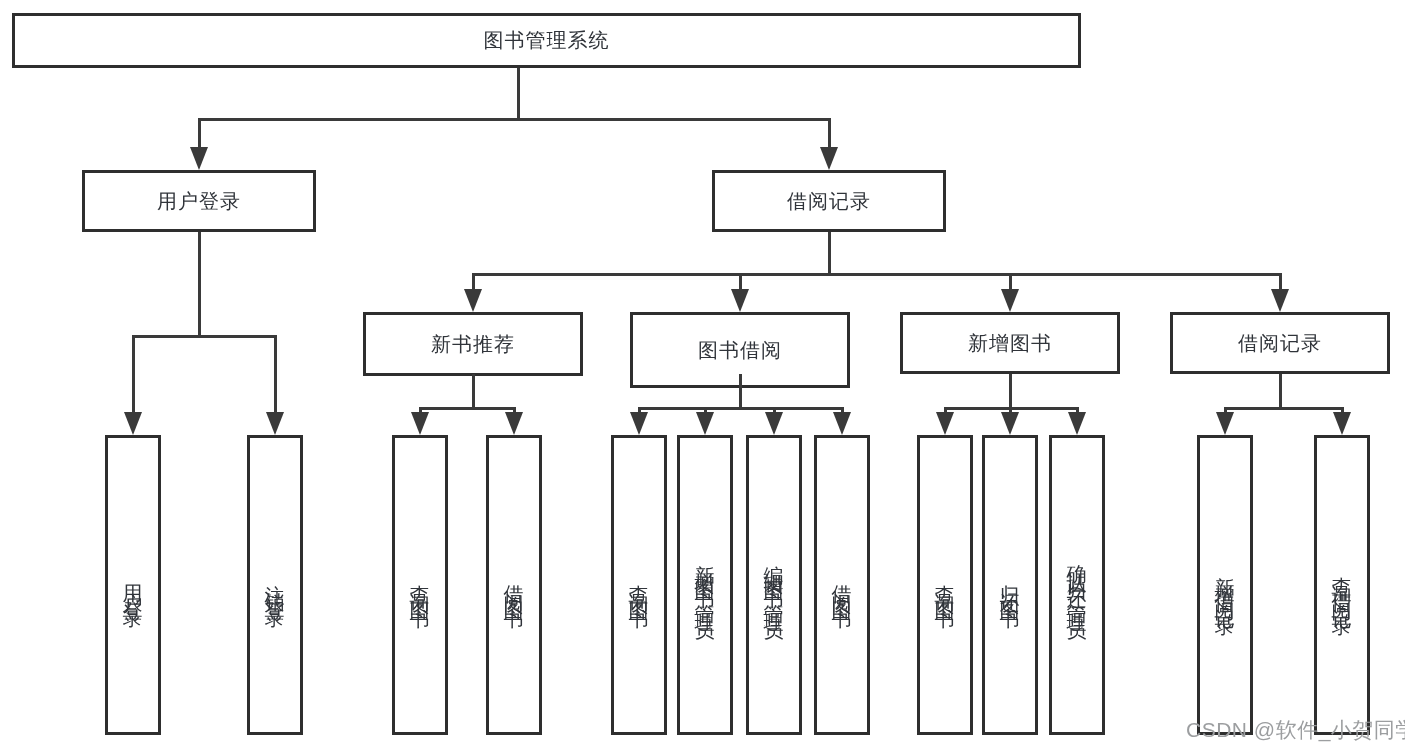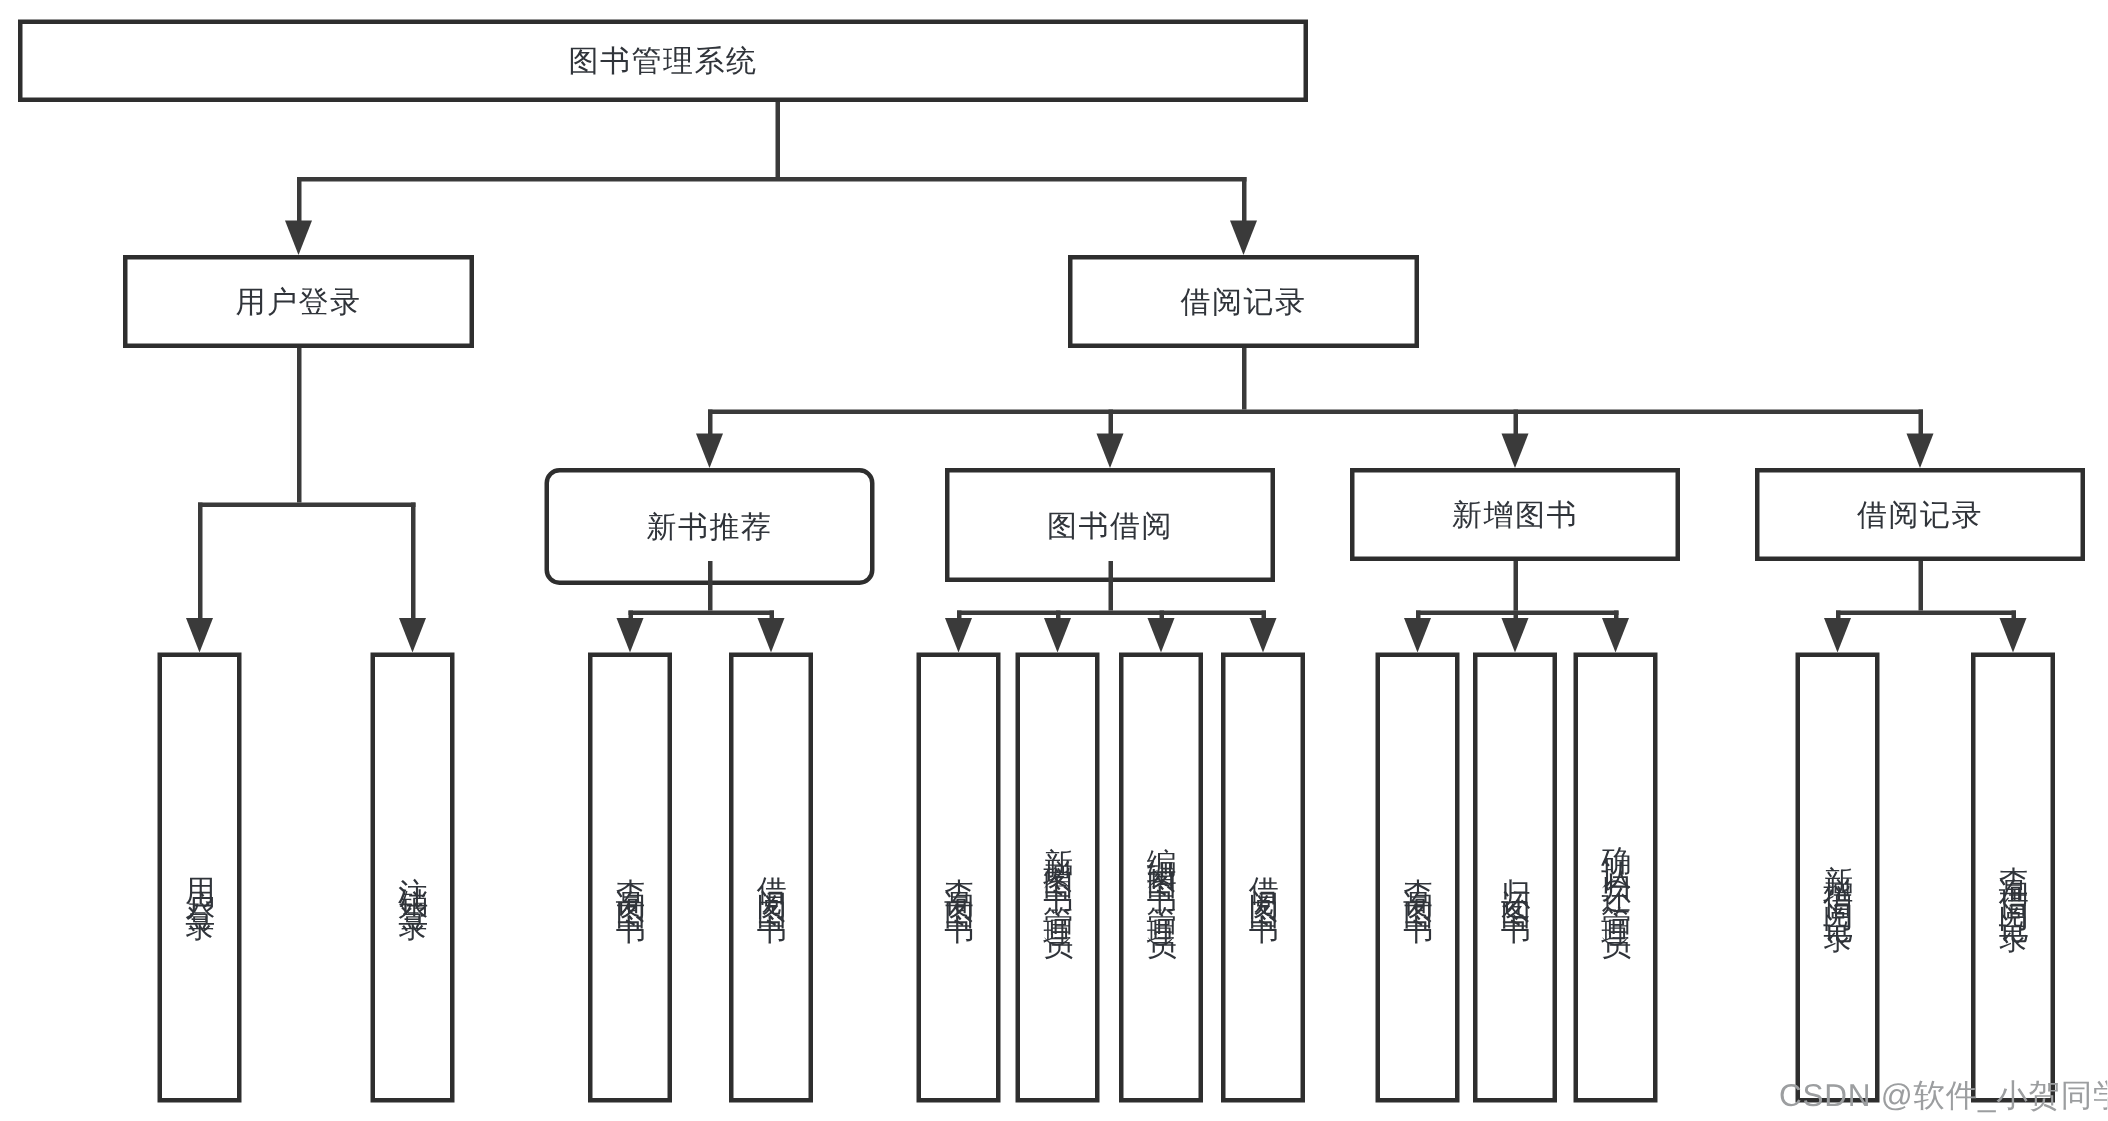--- a/index.html
+++ b/index.html
@@ -60,21 +60,21 @@
     color:#9c9ea0;
     letter-spacing:0.5px;
     white-space:nowrap;
   }
 </style>
 </head>
 <body>
 
 <div id="canvas">
 
-  <div class="node" style="left:12px;top:13px;width:860px;height:55px;">
+  <div class="node" style="left:12px;top:13px;width:1069px;height:55px;">
     <span>图书管理系统</span>
   </div>
 
   <div class="vline" style="left:517px;top:68px;height:50px;"></div>
   <div class="hline" style="left:198px;top:118px;width:633px;"></div>
   <div class="vline" style="left:198px;top:118px;height:32px;"></div>
   <div class="arrow" style="left:190px;top:147px;"></div>
   <div class="vline" style="left:828px;top:118px;height:32px;"></div>
   <div class="arrow" style="left:820px;top:147px;"></div>
 
@@ -96,21 +96,21 @@
   <div class="hline" style="left:472px;top:273px;width:810px;"></div>
   <div class="vline" style="left:472px;top:273px;height:19px;"></div>
   <div class="arrow" style="left:464px;top:289px;"></div>
   <div class="vline" style="left:739px;top:273px;height:19px;"></div>
   <div class="arrow" style="left:731px;top:289px;"></div>
   <div class="vline" style="left:1009px;top:273px;height:19px;"></div>
   <div class="arrow" style="left:1001px;top:289px;"></div>
   <div class="vline" style="left:1279px;top:273px;height:19px;"></div>
   <div class="arrow" style="left:1271px;top:289px;"></div>
 
-  <div class="node" style="left:363px;top:312px;width:220px;height:78px;border-radius:10px;">
+  <div class="node" style="left:363px;top:312px;width:220px;height:64px;">
     <span>新书推荐</span>
   </div>
   <div class="node" style="left:630px;top:312px;width:220px;height:76px;font-family:Liberation Serif, serif;">
     <span>图书借阅</span>
   </div>
   <div class="node" style="left:900px;top:312px;width:220px;height:62px;">
     <span>新增图书</span>
   </div>
   <div class="node" style="left:1170px;top:312px;width:220px;height:62px;">
     <span>借阅记录</span>

